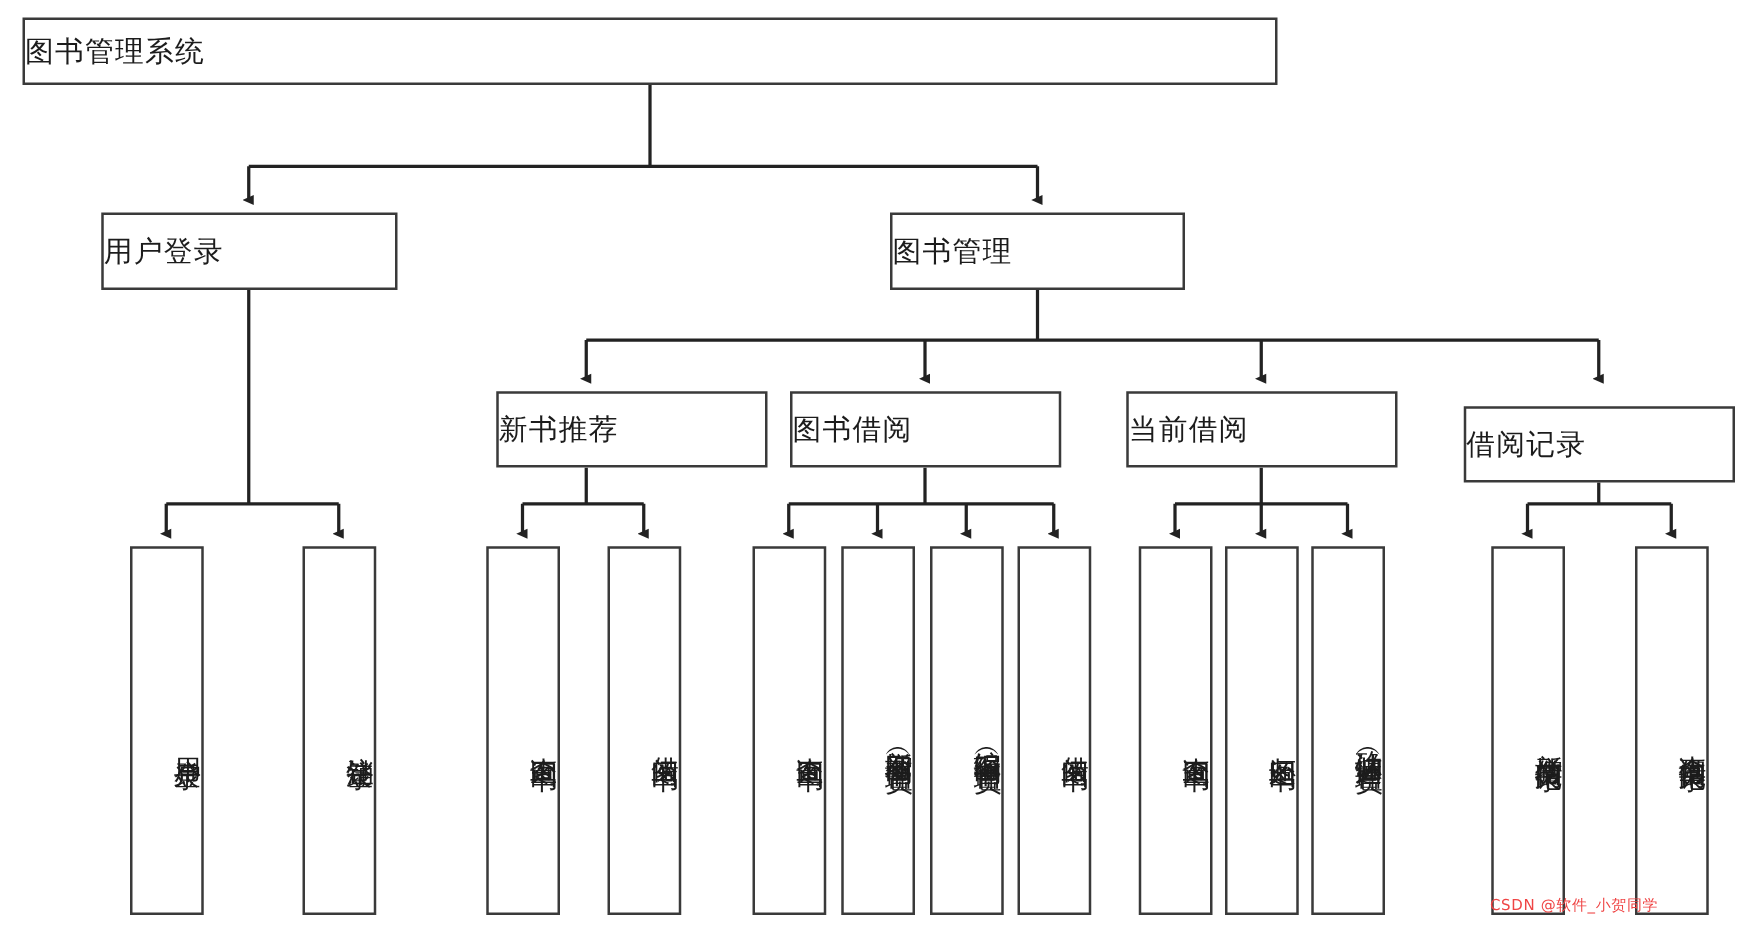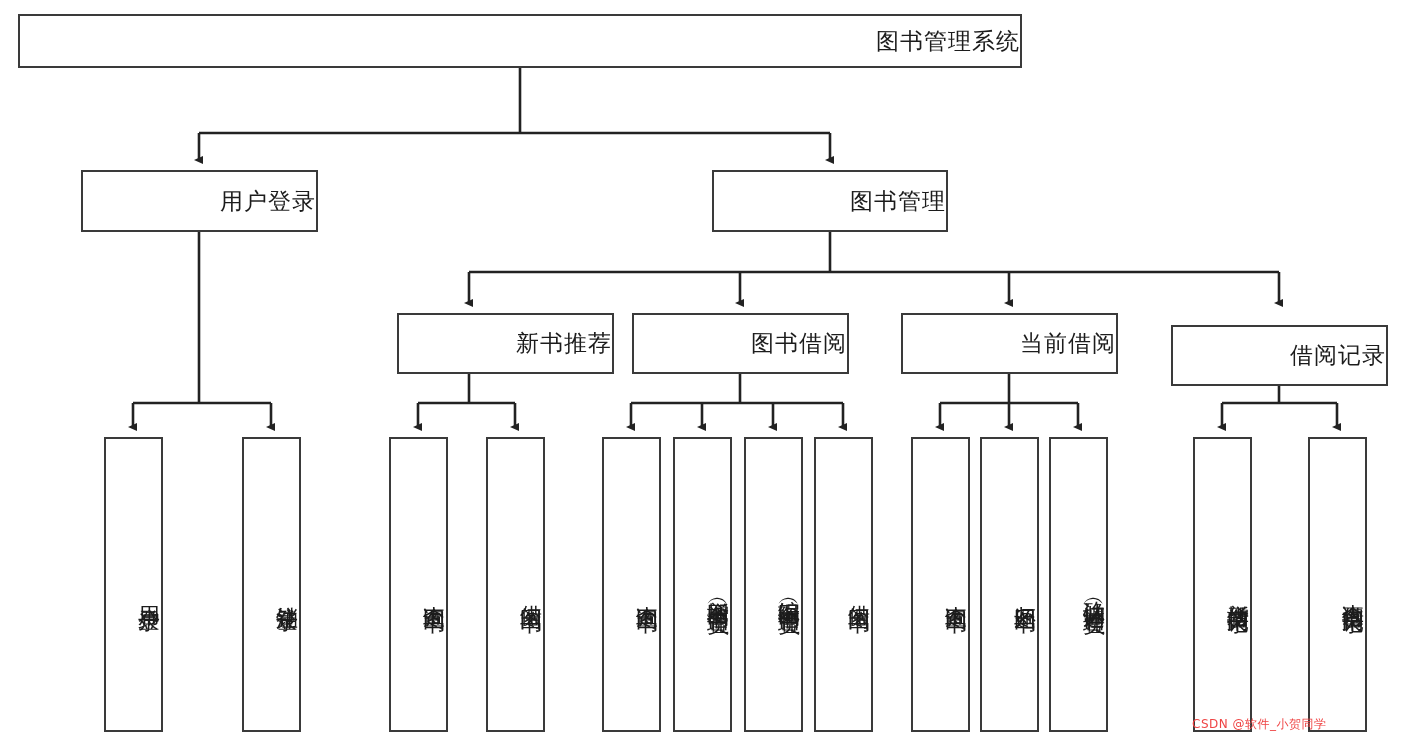--- a/index.html
+++ b/index.html
@@ -25,21 +25,21 @@
     height: 747px;
     pointer-events: none;
   }
   .node {
     position: absolute;
     box-sizing: border-box;
     border: 2px solid #3a3a3a;
     background: #ffffff;
     display: flex;
     align-items: center;
-    justify-content: flex-end;
+    justify-content: flex-start;
     color: #1c1c1c;
   }
   .node.horiz {
     font-size: 23px;
     letter-spacing: 1px;
   }
   .node.vert {
     writing-mode: vertical-rl;
     text-orientation: upright;
     font-size: 22px;

